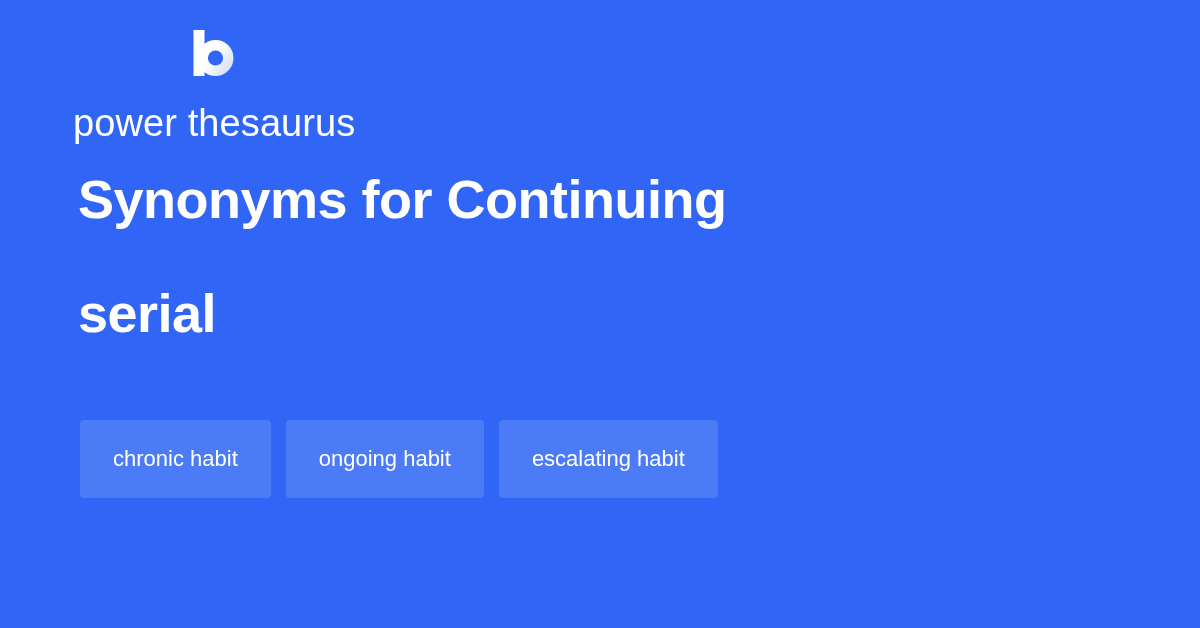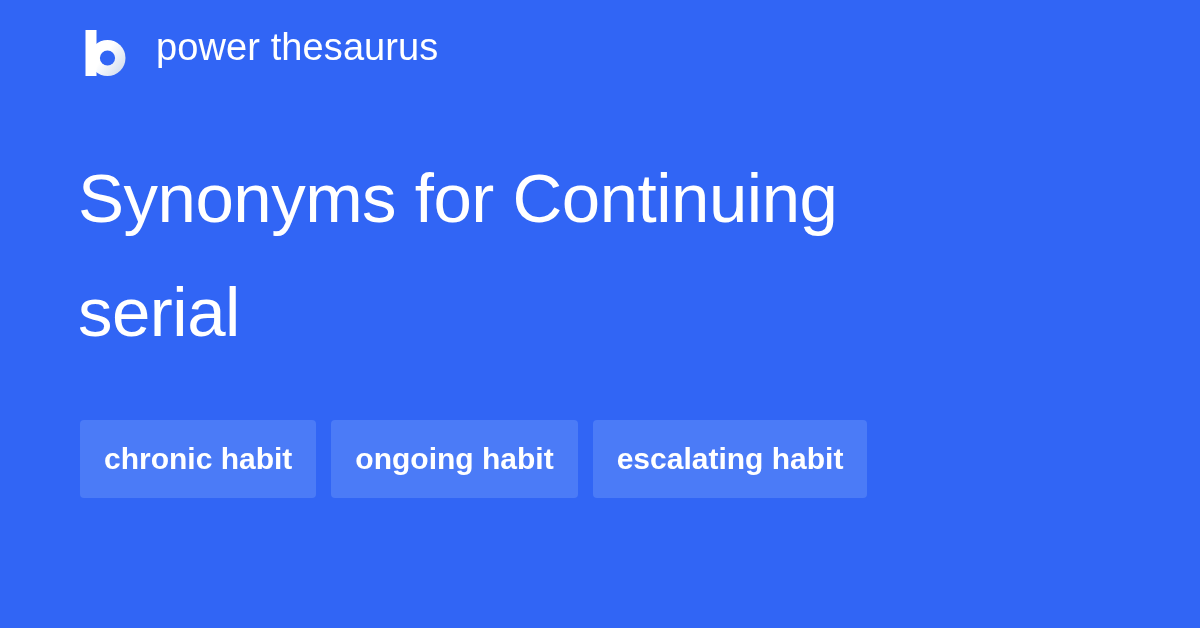--- a/index.html
+++ b/index.html
@@ -20,26 +20,27 @@
   #page {
     position: relative;
     width: 1200px;
     height: 628px;
     background: #3165F5;
   }
 
   
   #brand-bar {
     position: absolute;
-    left: 80px;
+    left: 73px;
     top: 28px;
     display: flex;
-    align-items: flex-start;
+    align-items: center;
     gap: 24px;
     height: 56px;
+    flex-direction: column;
   }
 
   #brand-logo {
     width: 52px;
     height: 52px;
     display: block;
     flex: 0 0 auto;
   }
 
   #brand-name {
@@ -51,22 +52,22 @@
     white-space: nowrap;
   }
 
   
   #headline {
     position: absolute;
     left: 78px;
     top: 142px;
     width: 1040px;
     color: #FFFFFF;
-    font-size: 69px;
-    font-weight: 400;
+    font-size: 54px;
+    font-weight: 700;
     line-height: 114px;
     letter-spacing: -0.5px;
   }
 
   #headline .hl-line {
     display: block;
     white-space: nowrap;
   }
 
   
@@ -79,24 +80,24 @@
     flex-wrap: wrap;
     gap: 15px 15px;
     align-content: flex-start;
   }
 
   .chip {
     height: 78px;
     background: #4B7BF7;
     border-radius: 4px;
     color: #FFFFFF;
-    font-size: 30px;
-    font-weight: 700;
+    font-size: 22px;
+    font-weight: 400;
     line-height: 78px;
-    padding: 0 24px;
+    padding: 0 33px;
     white-space: nowrap;
     text-align: center;
     flex: 0 0 auto;
     cursor: pointer;
   }
 </style>
 </head>
 <body>
 
 <div id="page">

